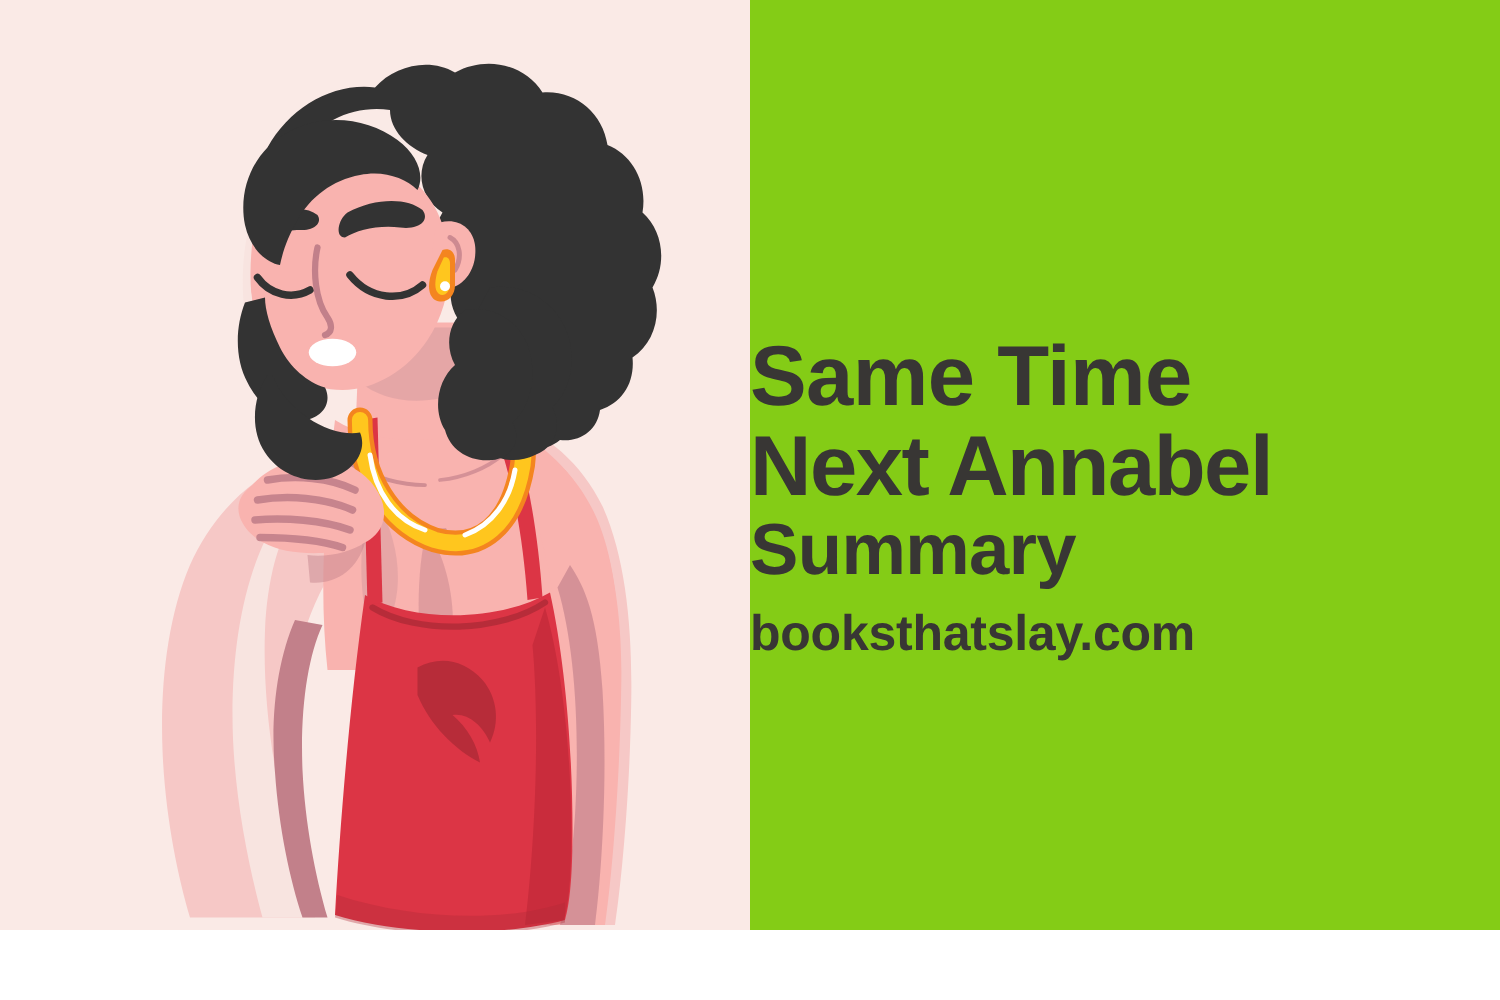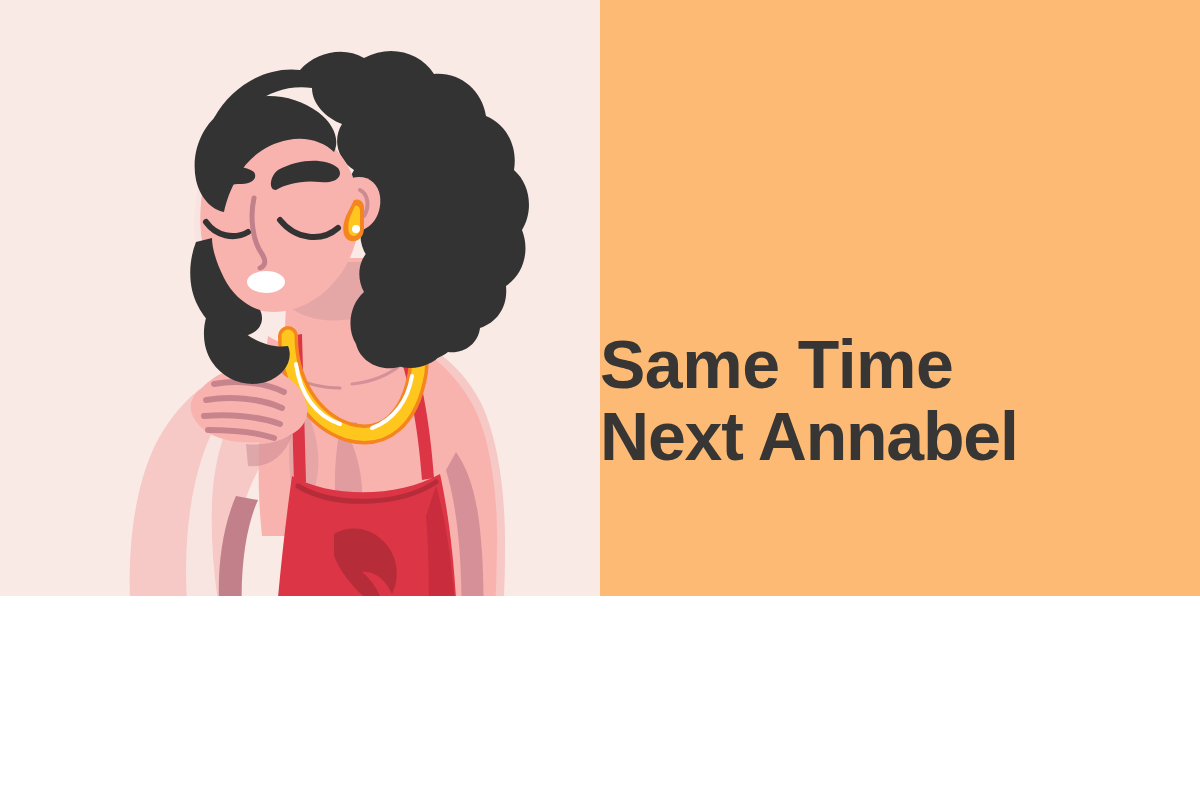--- a/index.html
+++ b/index.html
@@ -3,22 +3,22 @@
 <meta charset="utf-8">
 <title>Same Time Next Summer Summary</title>
 <style>
   * { margin:0; padding:0; box-sizing:border-box; }
   html,body{
     width:1200px; height:800px; overflow:hidden;
     font-family:"Liberation Sans", sans-serif;
   }
   #poster{
     position:relative;
-    width:1200px; height:596px;
-    background:#fdba74;
+    width:1200px; height:744px;
+    background:#84cc16;
     overflow:hidden;
   }
 
   
   #illustration{
     position:absolute;
     left:0; top:0;
     width:600px; height:800px;
   }
   #illustration svg{ display:block; width:600px; height:800px; }
@@ -305,15 +305,17 @@
                  C 346 328, 350 304, 364 292
                  C 356 278, 358 258, 372 248 Z"></path>
 
       </g>
     </svg>
   </div>
 
   <div id="text-block">
     <div class="line" id="book-title-line-1">Same Time</div>
     <div class="line" id="book-title-line-2">Next Annabel</div>
+    <div class="line" id="section-label">Summary</div>
+    <div class="line" id="site-name">booksthatslay.com</div>
   </div>
 
 </div>
 
 </body></html>

